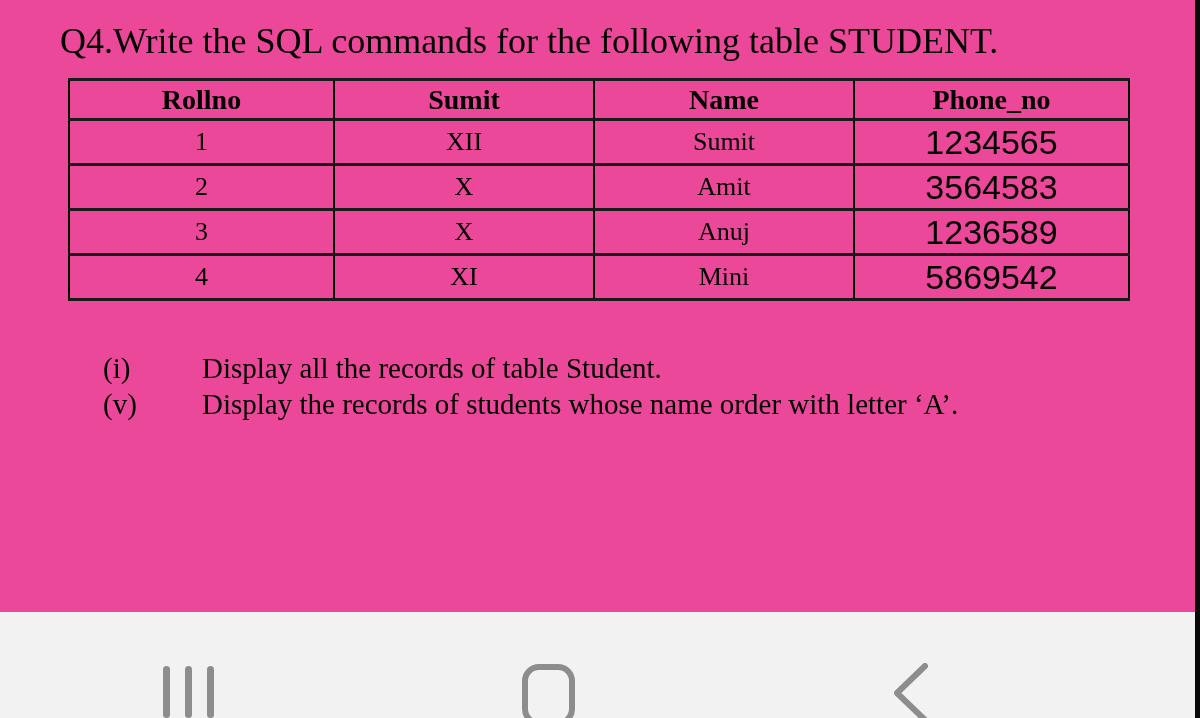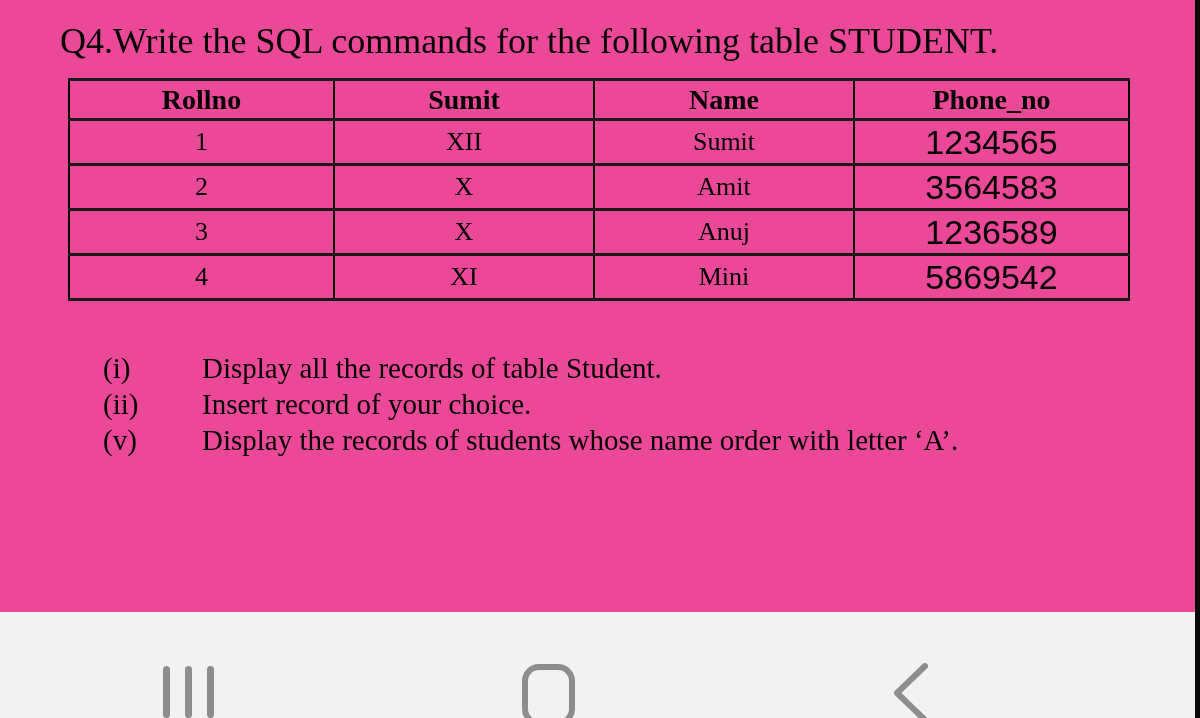--- a/index.html
+++ b/index.html
@@ -166,24 +166,20 @@
       </tr>
     </tbody>
   </table>
 
   <div class="question-list">
     <div class="question-item">
       <span class="q-num">(i)</span>
       <span class="q-text">Display all the records of table Student.</span>
     </div>
     <div class="question-item">
-      <span class="q-num">(ii)</span>
-      <span class="q-text">Insert record of your choice.</span>
-    </div>
-    <div class="question-item">
       <span class="q-num">(v)</span>
       <span class="q-text">Display the records of students whose name order with letter ‘A’.</span>
     </div>
   </div>
 
   <div class="navbar"></div>
 
   <button class="nav-btn recents-icon" aria-label="Recents">
     <span class="bar"></span>
     <span class="bar"></span>

